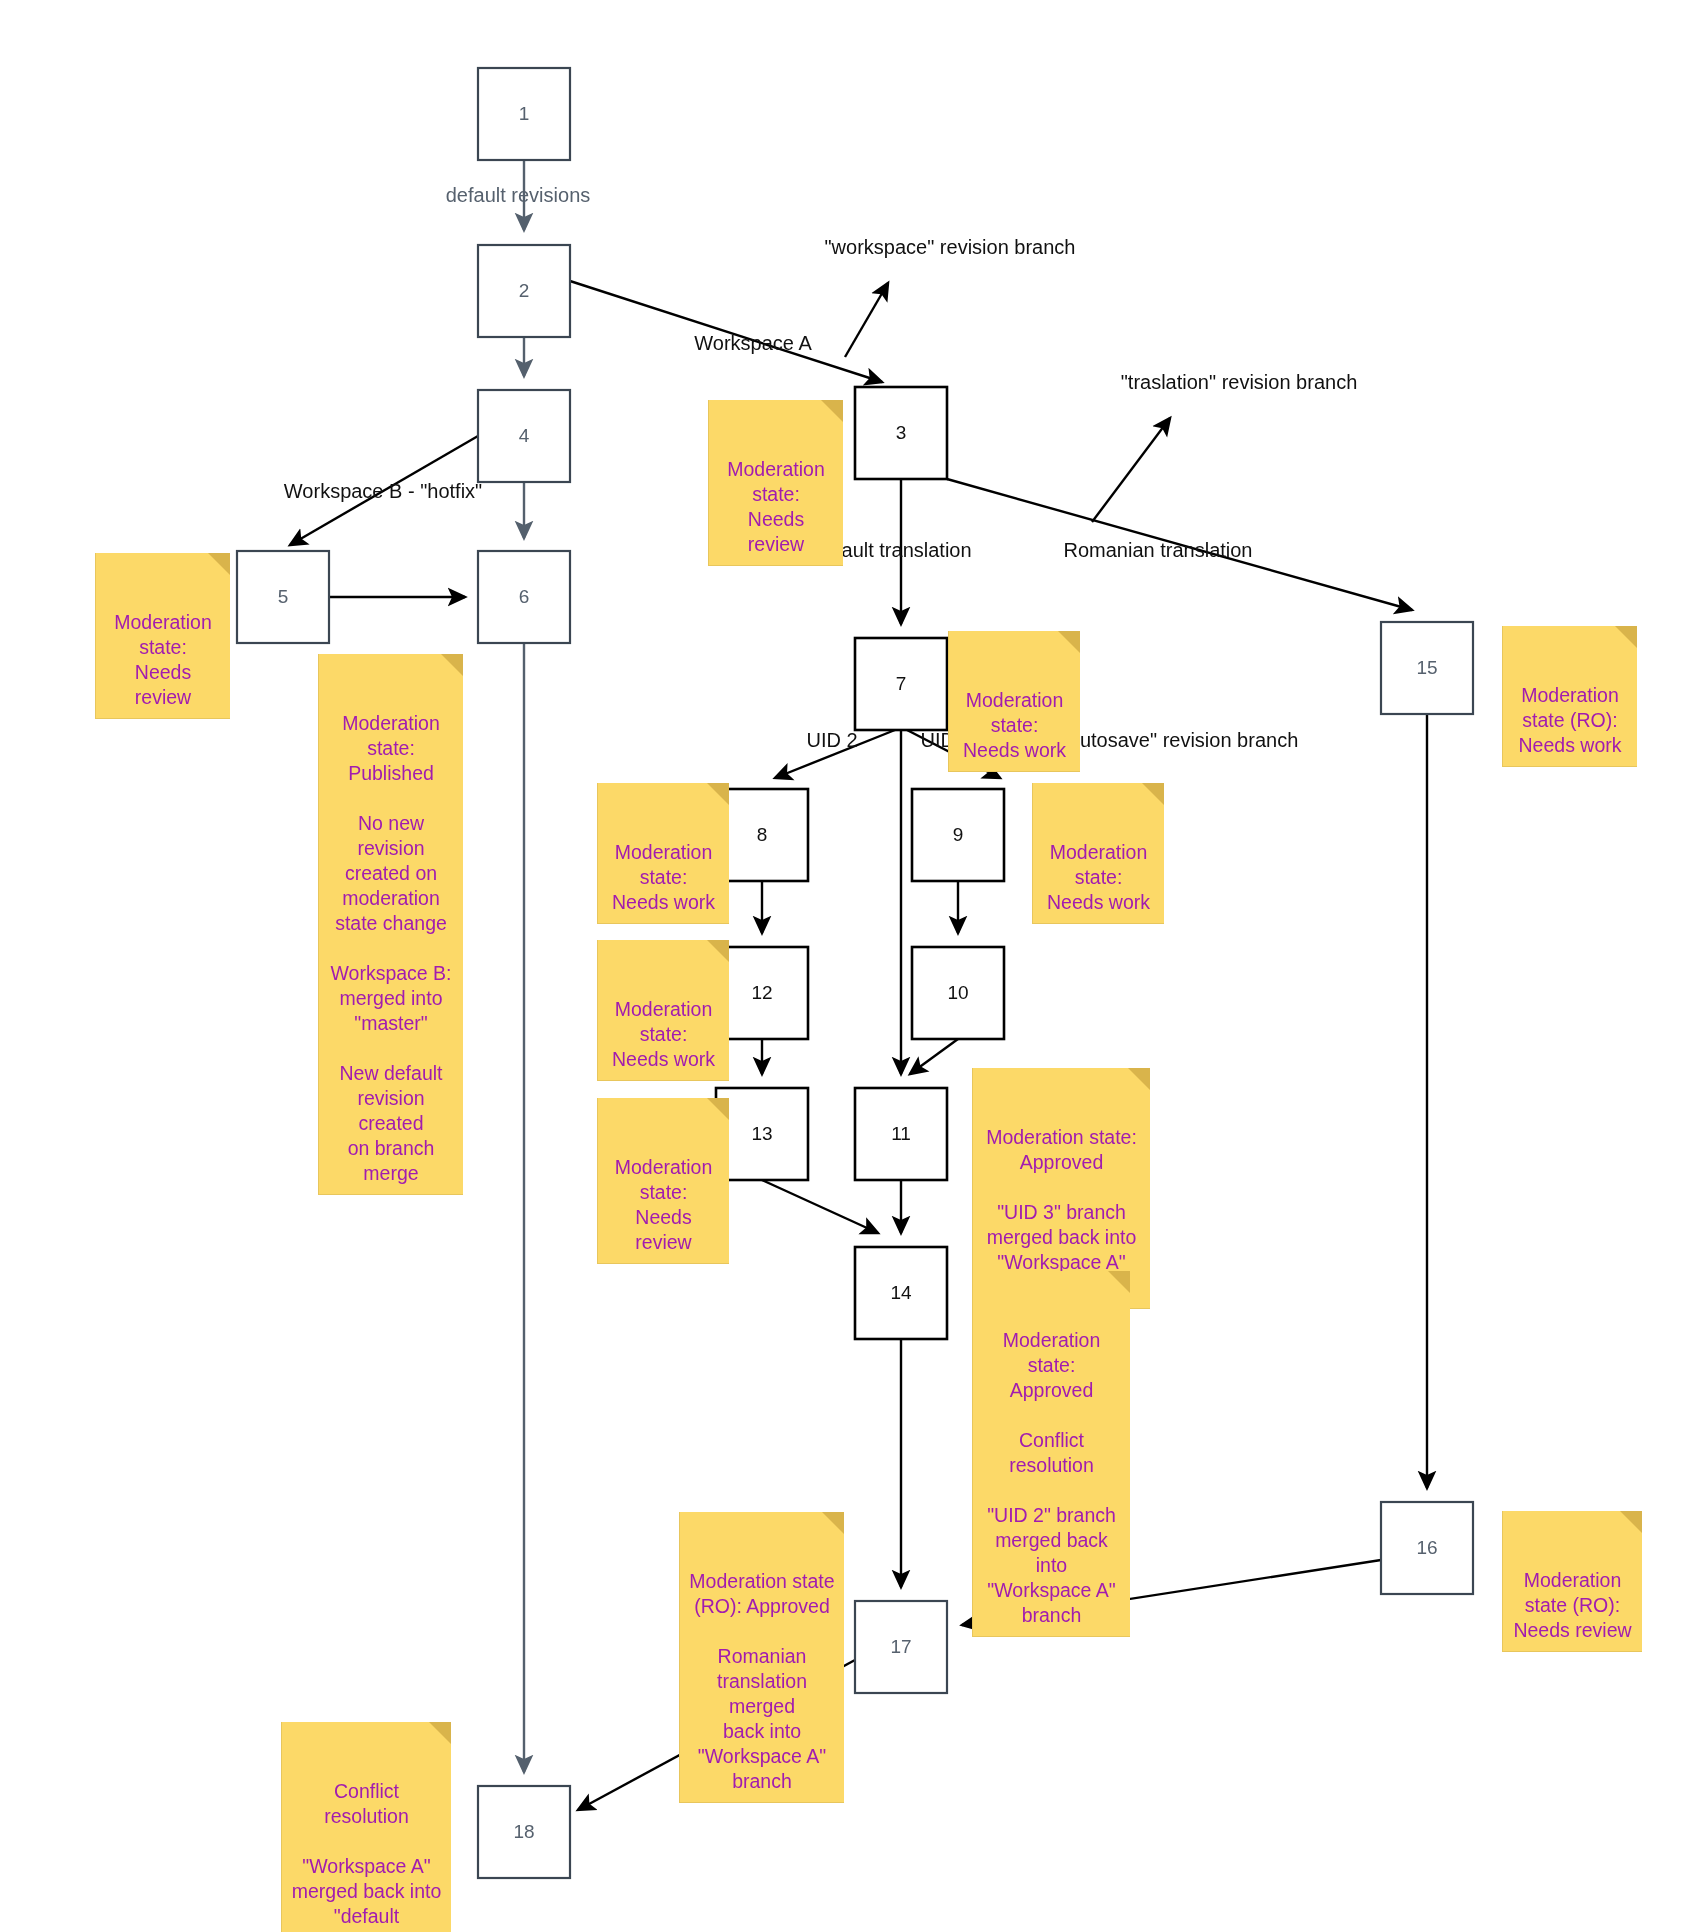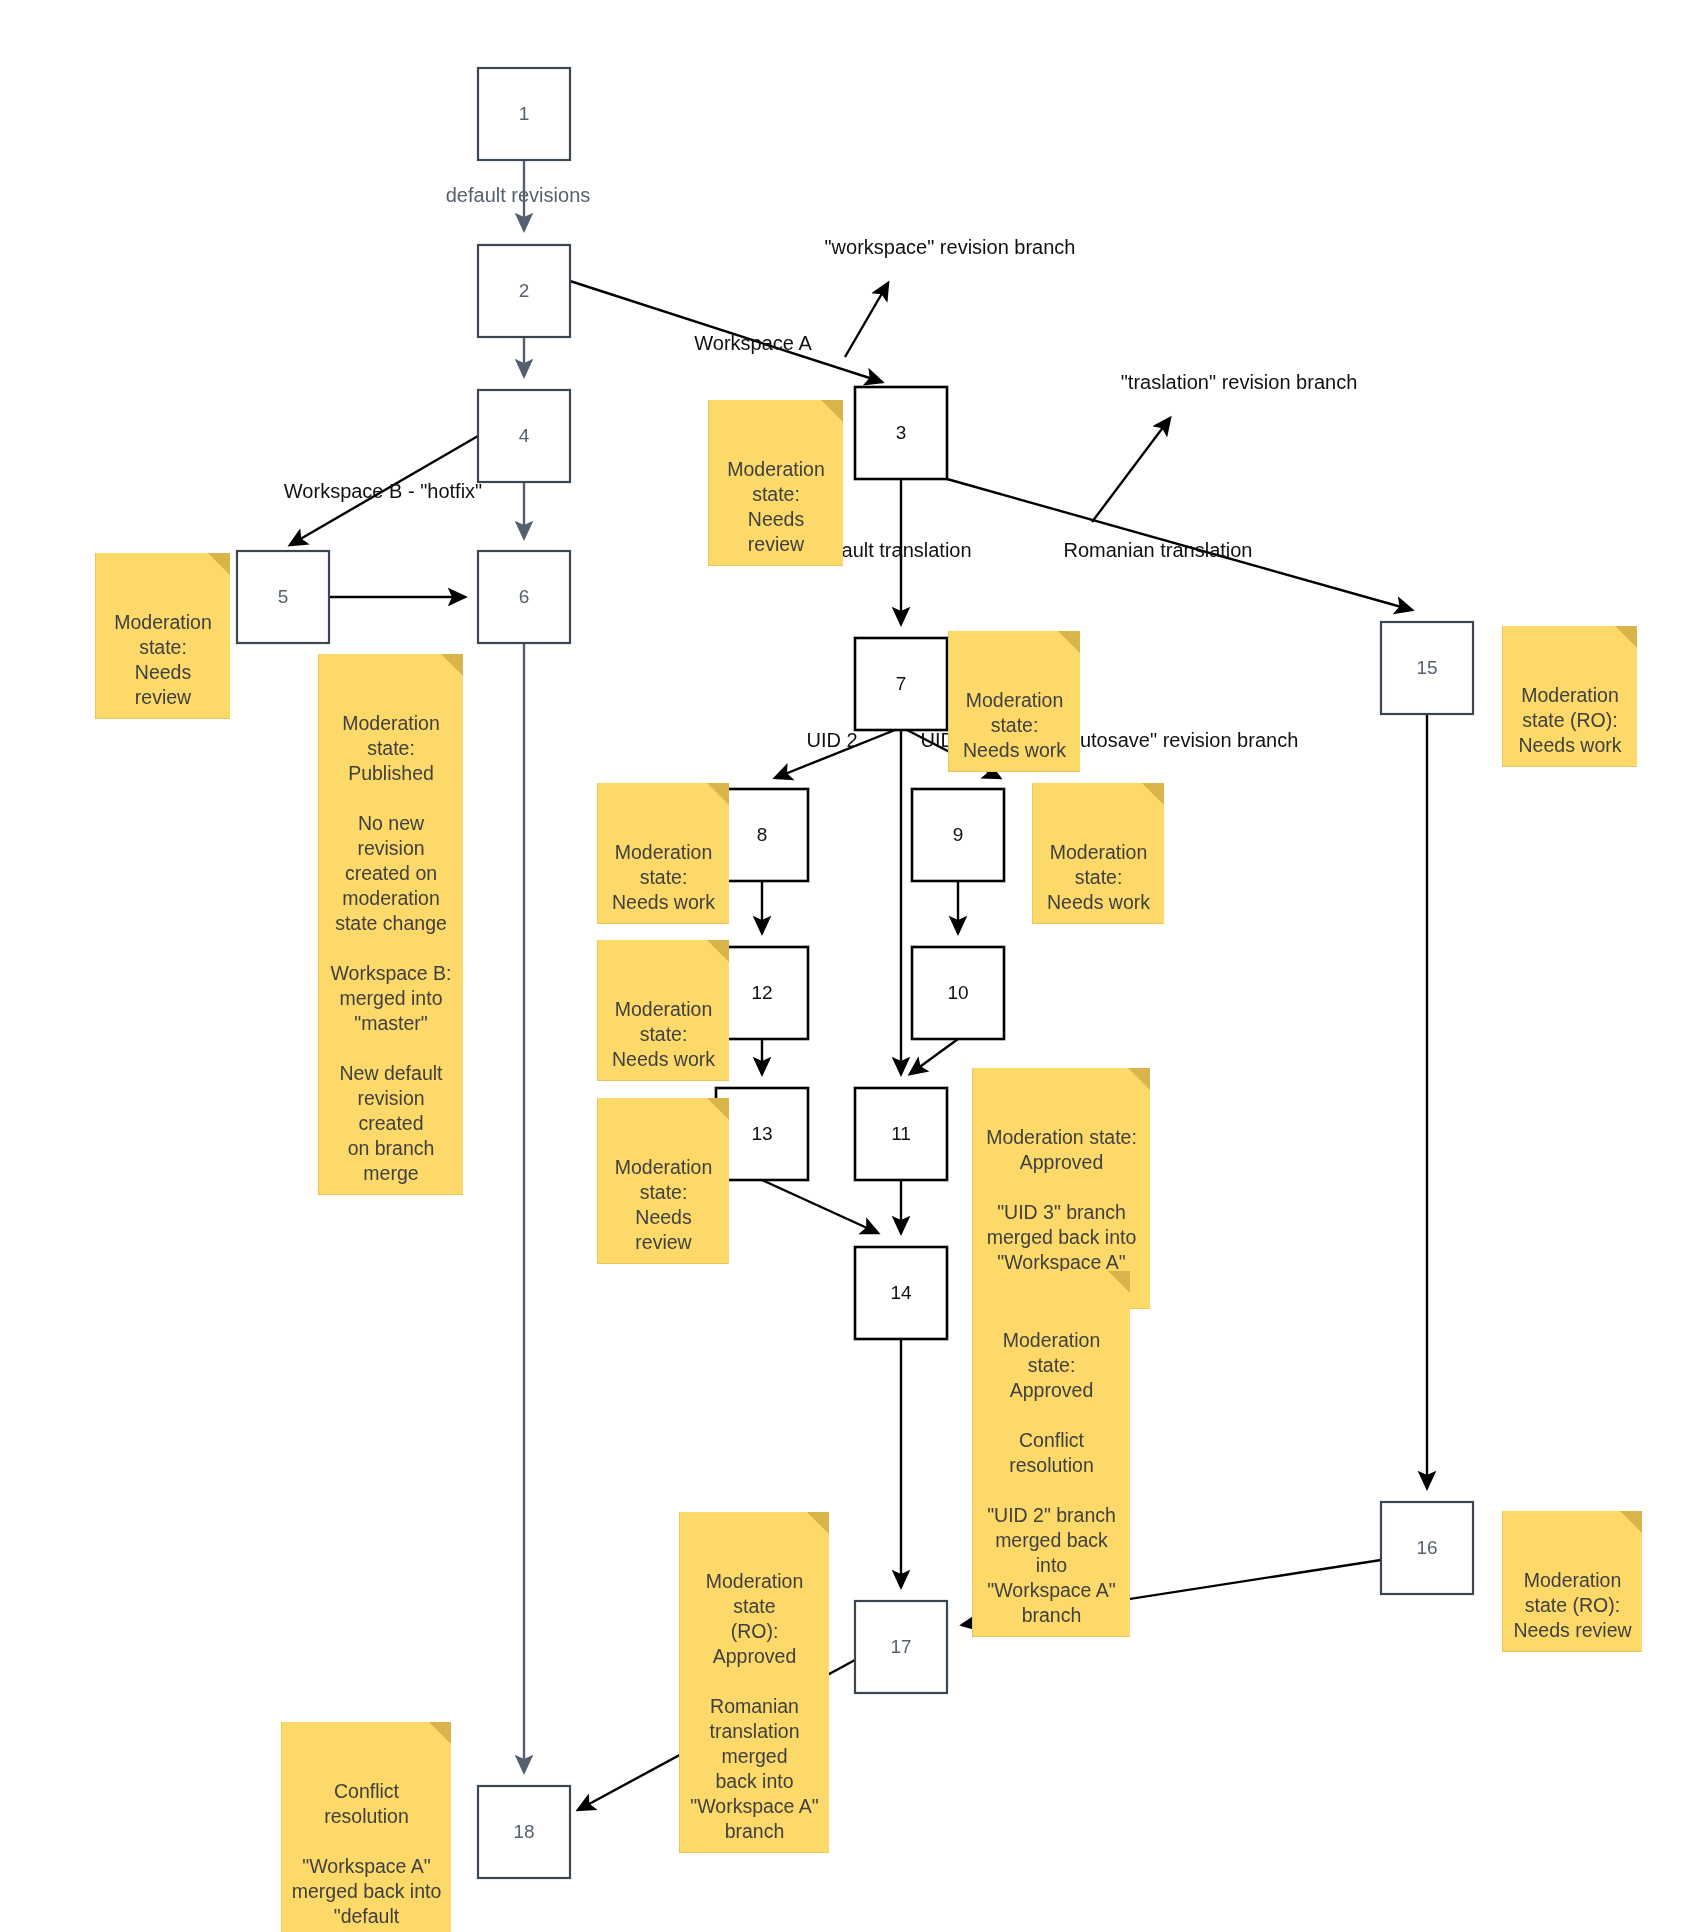--- a/index.html
+++ b/index.html
@@ -64,21 +64,21 @@
   .branch-label {
     font-family: "Liberation Sans", sans-serif;
     font-size: 20px;
     fill: #111111;
     text-anchor: middle;
   }
   .note {
     position: absolute;
     box-sizing: border-box;
     background: #fcd968;
-    color: #404040;
+    color: #a21caf;
     font-family: "Liberation Sans", sans-serif;
     font-size: 19.5px;
     line-height: 25px;
     text-align: center;
     padding: 7px 8px 8px 8px;
     white-space: pre-line;
     border-left: 1px solid #e8c65c;
     border-bottom: 1px solid #e8c65c;
   }
   .note .fold {
@@ -329,21 +329,21 @@
 Needs work</span>
   </div>
 
   <div class="note" style="left:1502px; top:1511px; width:140px;">
     <span class="fold"></span>
     <span>Moderation
 state (RO):
 Needs review</span>
   </div>
 
-  <div class="note" style="left:679px; top:1512px; width:150px;">
+  <div class="note" style="left:679px; top:1512px; width:165px;">
     <span class="fold"></span>
     <span>Moderation state
 (RO): Approved
 
 Romanian
 translation merged
 back into
 "Workspace A"
 branch</span>
   </div>

